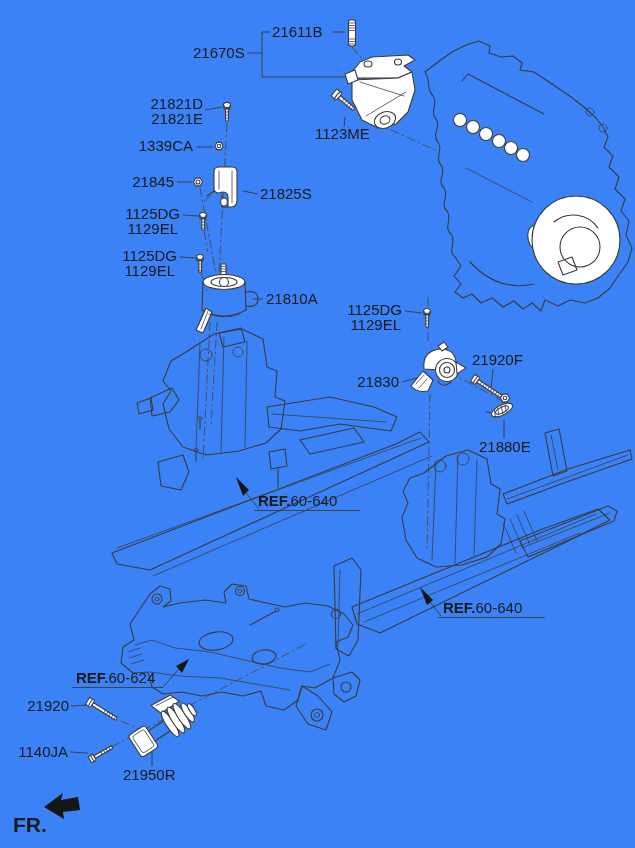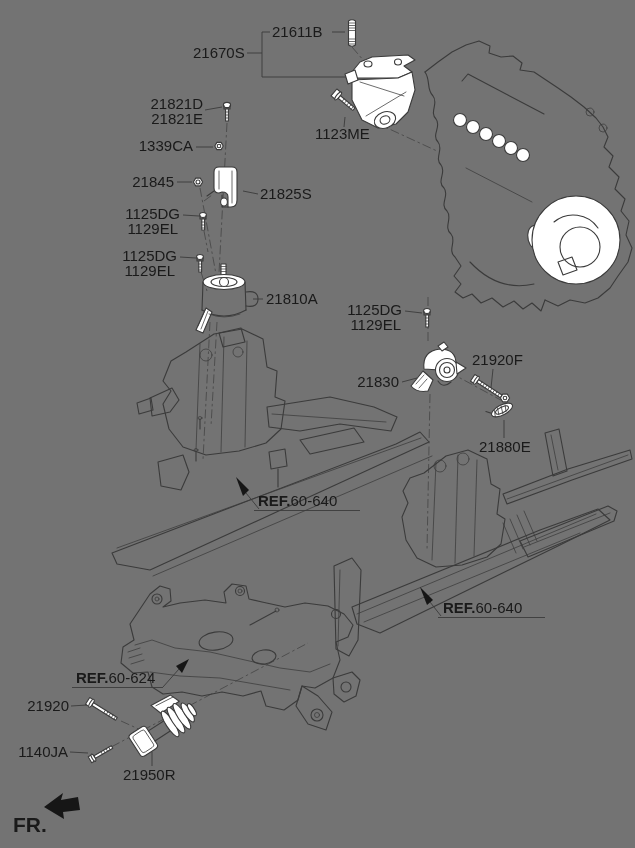--- a/index.html
+++ b/index.html
@@ -1,16 +1,16 @@
 <!DOCTYPE html>
 <html><head>
 <meta charset="utf-8">
 <style>
   html,body{margin:0;padding:0;background:#ffffff;}
-  .canvas{position:relative;width:635px;height:848px;background:#737373;overflow:hidden;}
+  .canvas{position:relative;width:635px;height:848px;background:#3b82f6;overflow:hidden;}
   svg{position:absolute;left:0;top:0;}
   svg text{font-family:"Liberation Sans","DejaVu Sans",sans-serif;font-size:15px;fill:#1a1a1a;}
   .b{font-weight:700;}
   .fr-t{font-size:21px;font-weight:700;}
   .ln{fill:none;stroke:#3b3b3b;stroke-width:1.1;stroke-linejoin:round;stroke-linecap:round;}
   .lnf{fill:#ffffff;stroke:#3b3b3b;stroke-width:1.1;stroke-linejoin:round;stroke-linecap:round;}
   .thin{fill:none;stroke:#3b3b3b;stroke-width:0.75;stroke-linecap:round;}
   .cl{fill:none;stroke:#4a4a4a;stroke-width:0.9;stroke-dasharray:9 3 2.5 3;}
   .ld{fill:none;stroke:#3b3b3b;stroke-width:0.9;}
   .blk{fill:#161616;stroke:none;}

